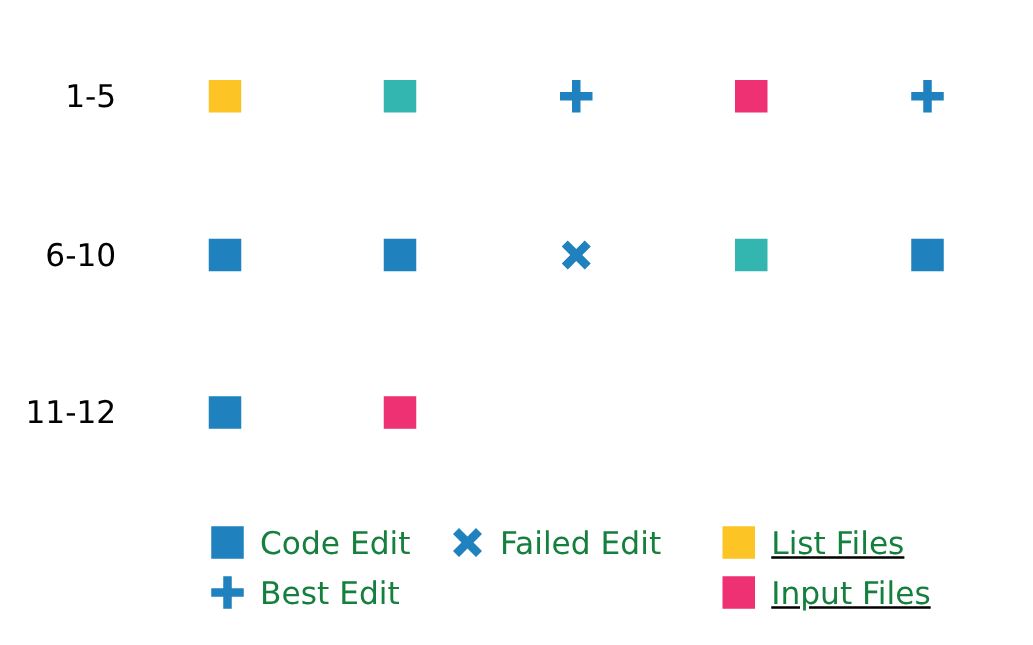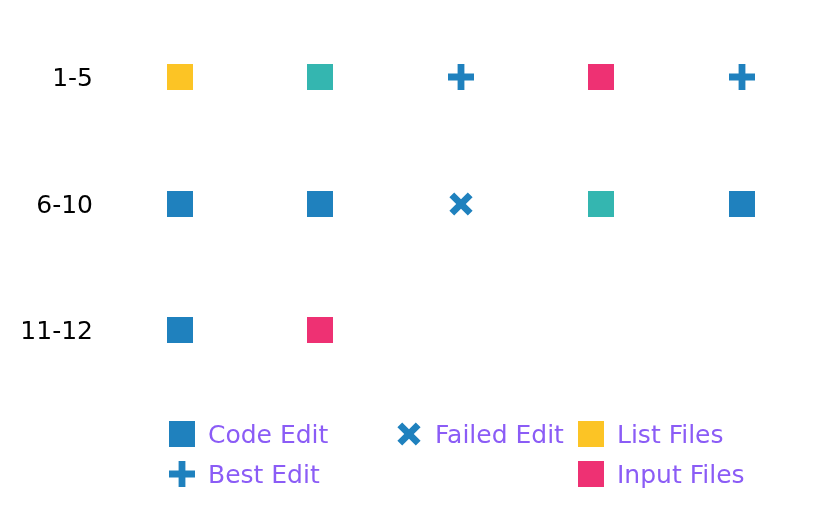--- a/index.html
+++ b/index.html
@@ -78,22 +78,22 @@
   .legend-row.r1 { top: 40px; }
 
   .legend-entry {
     position: absolute;
     top: 0;
     height: 40px;
     display: flex;
     align-items: center;
   }
   .legend-entry.c0 { left: 167px; }
-  .legend-entry.c1 { left: 394px; }
-  .legend-entry.c2 { left: 576px; }
+  .legend-entry.c1 { left: 359px; }
+  .legend-entry.c2 { left: 576px; text-decoration: underline; }
 
   .legend-marker {
     position: relative;
     width: 30px;
     height: 30px;
     flex: 0 0 30px;
   }
   .legend-marker .glyph-square {
     position: absolute;
     left: 50%;
@@ -105,21 +105,21 @@
   .legend-marker svg {
     position: absolute;
     left: 50%;
     top: 50%;
     transform: translate(-50%, -50%);
     display: block;
   }
   .legend-text {
     margin-left: 11px;
     font-size: 25px;
-    color: #8b5cf6;
+    color: #15803d;
     line-height: 1;
     white-space: nowrap;
   }
 </style>
 </head>
 <body>
 
 <div id="stage">
 
   <div id="row-labels">

